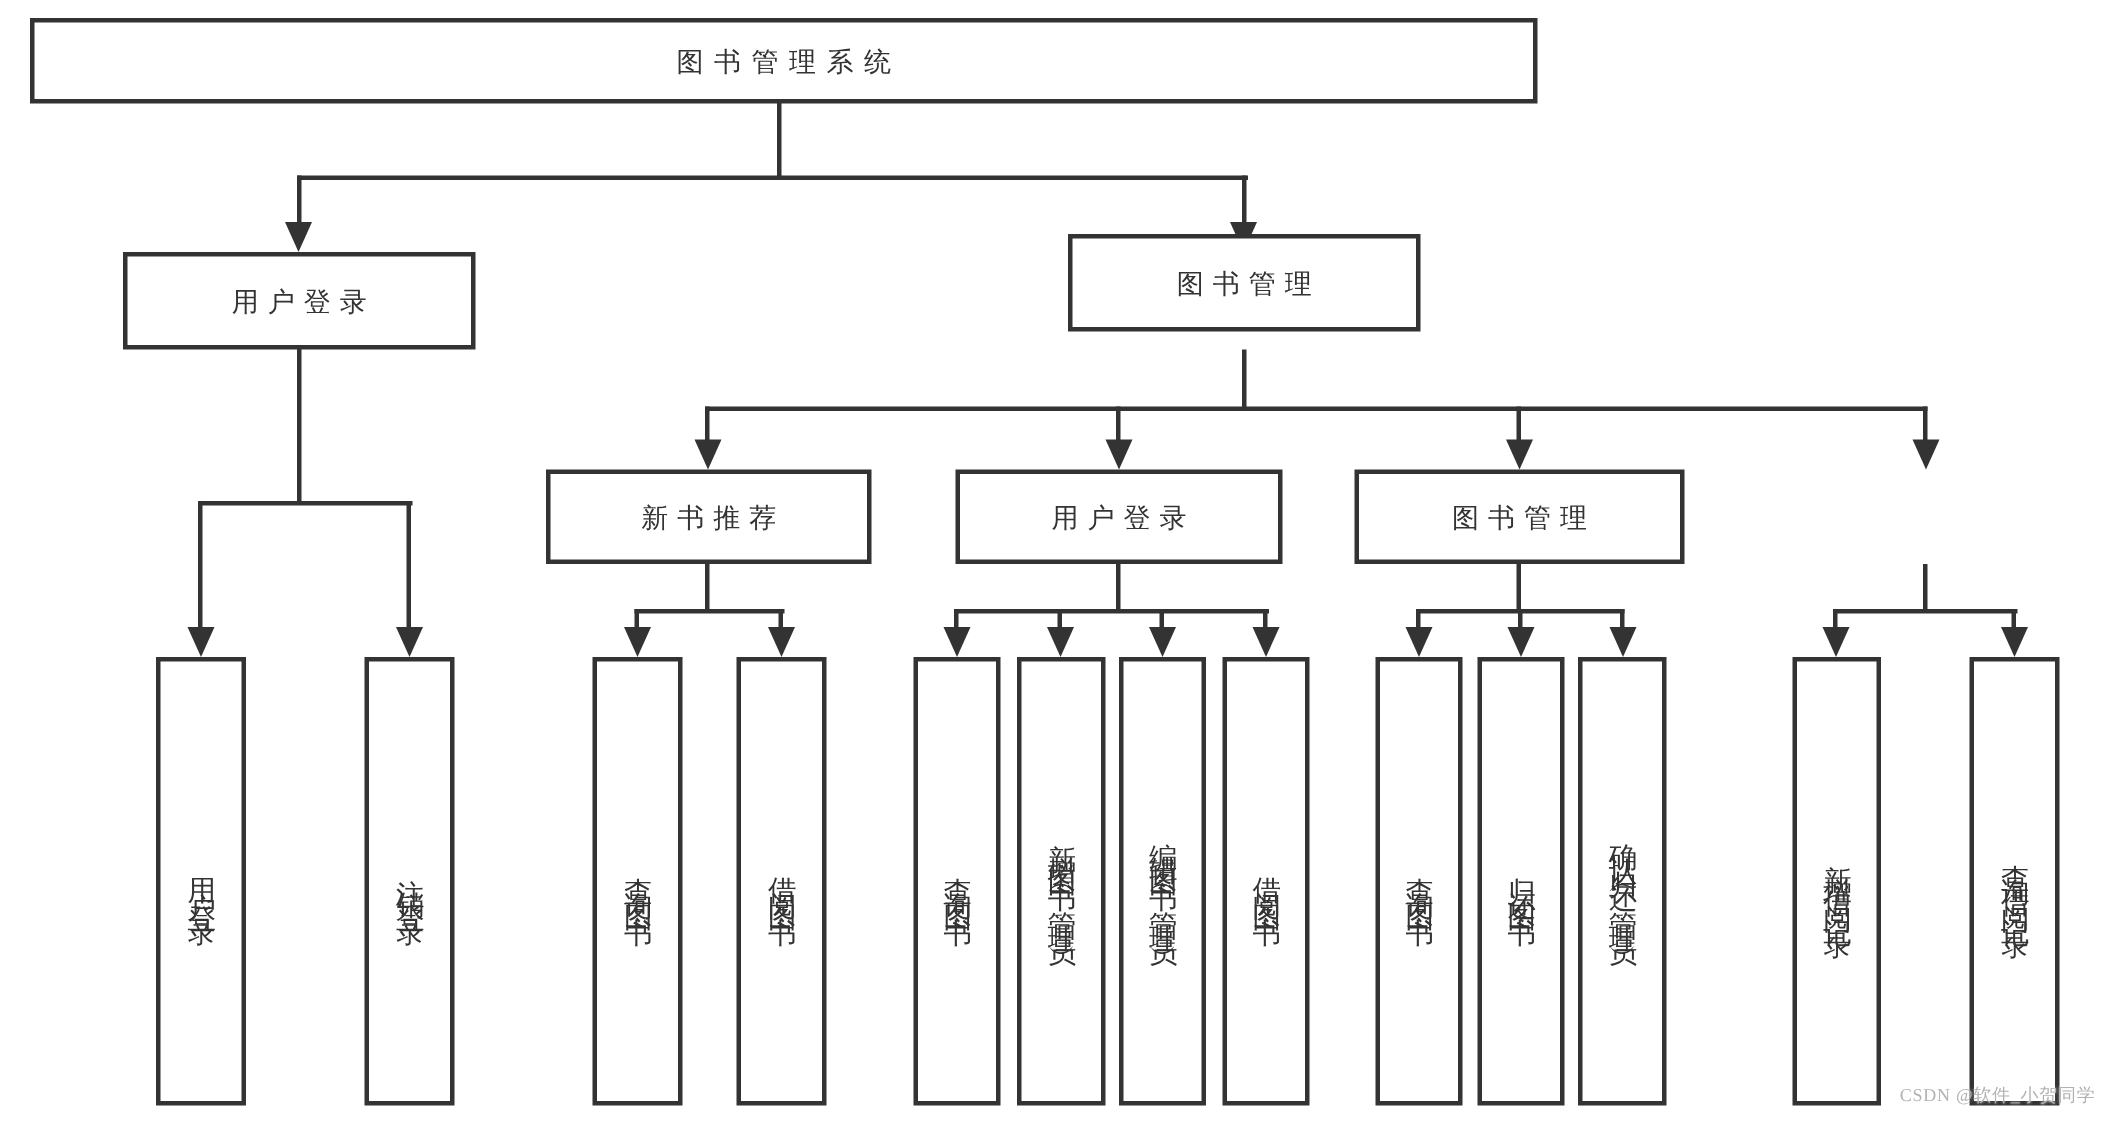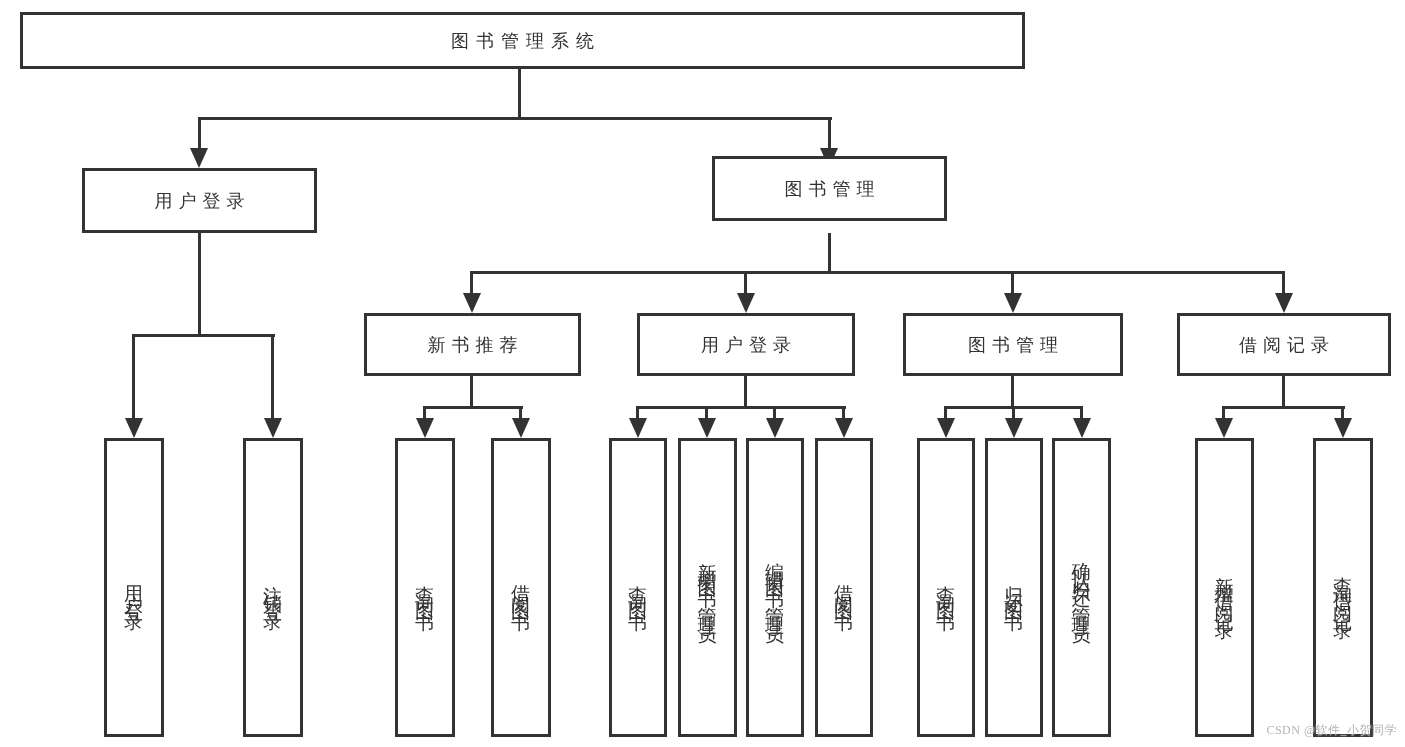--- a/index.html
+++ b/index.html
@@ -106,23 +106,20 @@
 
   <div class="node" style="left:364px; top:313px; width:217px; height:63px;">
     <span class="h-label">新书推荐</span>
   </div>
   <div class="node" style="left:637px; top:313px; width:218px; height:63px;">
     <span class="h-label">用户登录</span>
   </div>
   <div class="node" style="left:903px; top:313px; width:220px; height:63px;">
     <span class="h-label">图书管理</span>
   </div>
-  <div class="node" style="left:1177px; top:313px; width:214px; height:63px;">
-    <span class="h-label">借阅记录</span>
-  </div>
 
   <div class="vline" style="left:470px; top:376px; height:32px;"></div>
   <div class="vline" style="left:744px; top:376px; height:32px;"></div>
   <div class="vline" style="left:1011px; top:376px; height:32px;"></div>
   <div class="vline" style="left:1282px; top:376px; height:32px;"></div>
 
   <div class="hline" style="left:423px; top:406px; width:100px;"></div>
   <div class="vline" style="left:423px; top:406px; height:16px;"></div>
   <div class="arrow-down" style="left:416px; top:418px;"></div>
   <div class="vline" style="left:519px; top:406px; height:16px;"></div>

